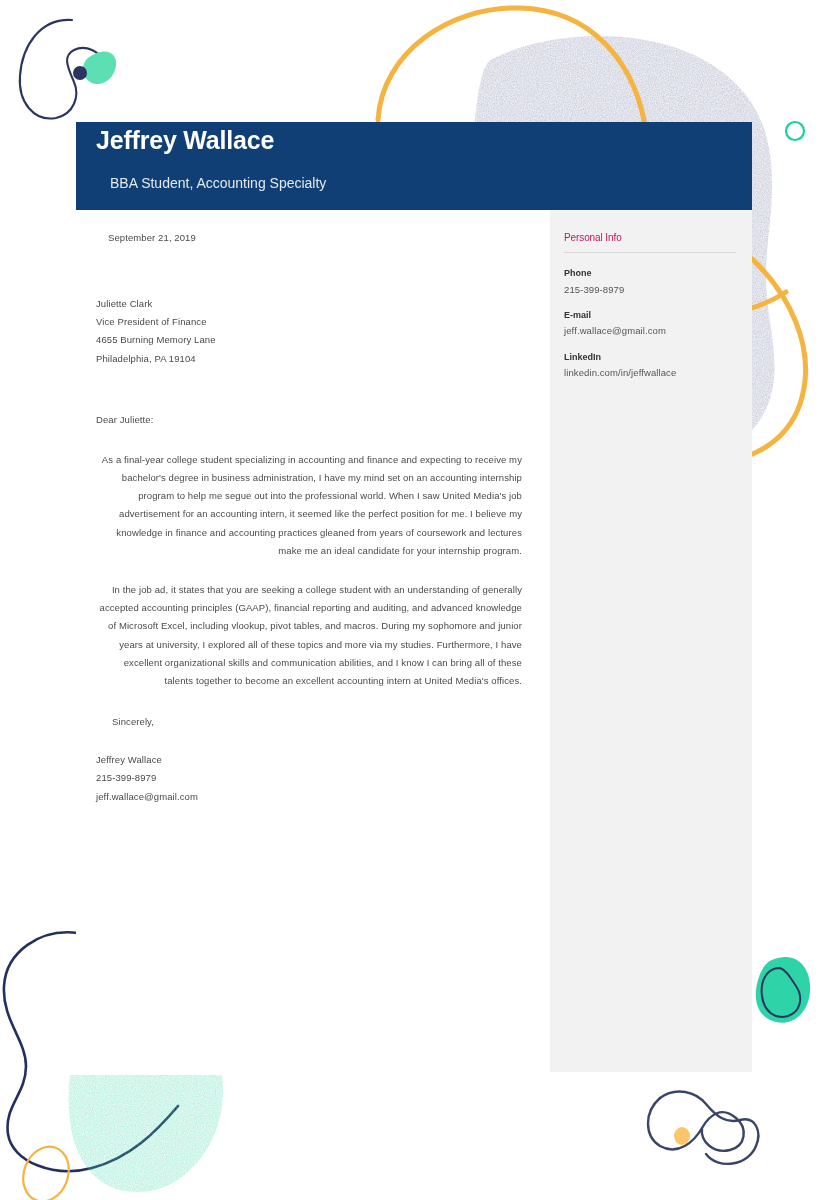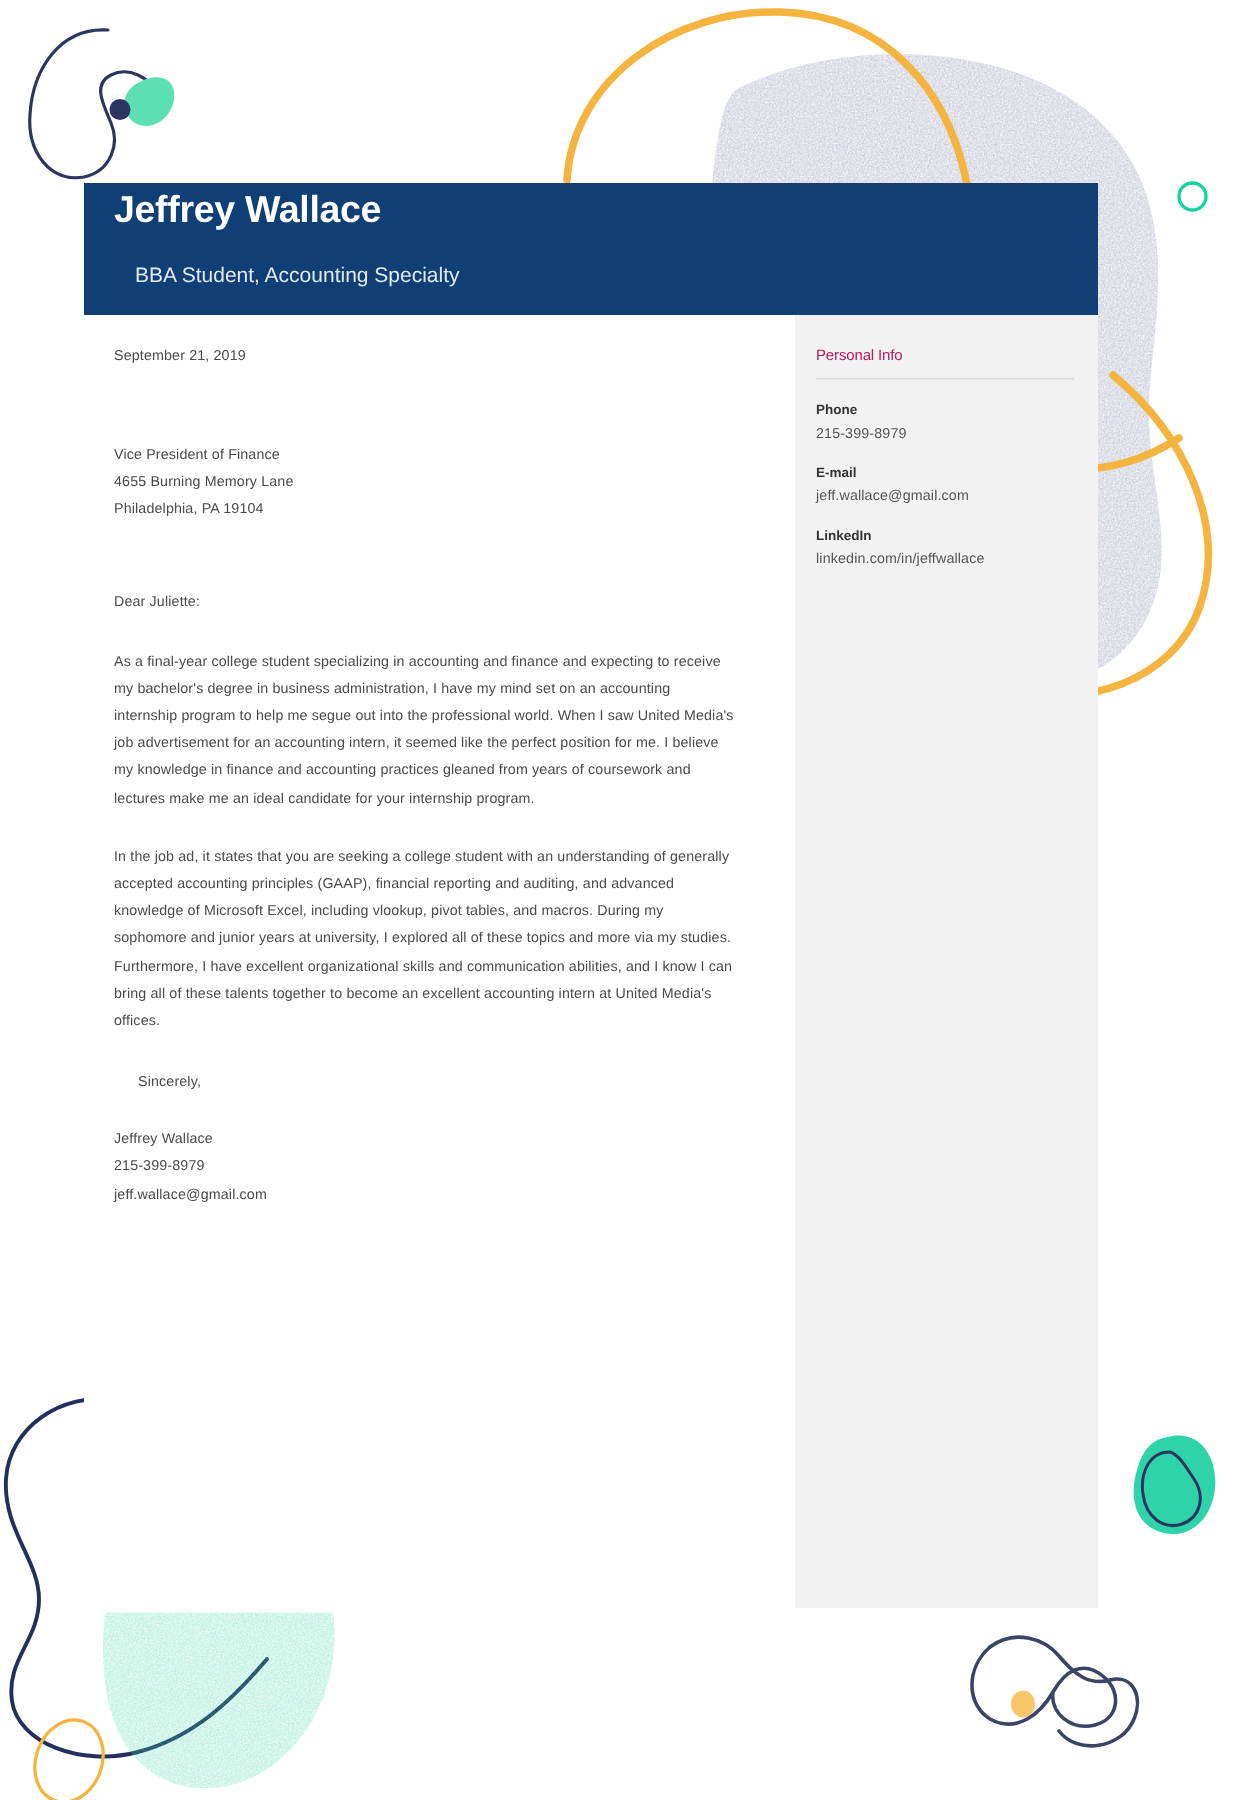--- a/index.html
+++ b/index.html
@@ -21,21 +21,21 @@
     position: absolute;
     left: 0; top: 0;
     width: 824px; height: 1200px;
     z-index: 0;
     pointer-events: none;
   }
 
   
   .sheet {
     position: absolute;
-    left: 56px;
+    left: 76px;
     top: 122px;
     width: 676px;
     z-index: 2;
   }
 
   .header-band {
     background: #0f3f75;
     height: 88px;
     padding: 0 0 0 20px;
     display: flex;
@@ -77,21 +77,21 @@
     width: 202px;
     box-sizing: border-box;
     background: #f2f2f2;
     padding: 22px 0 24px 14px;
     min-height: 862px;
   }
 
   .letter-date {
     font-size: 9.5px;
     color: #4a4a4a;
-    margin: 0 0 52px 0;
+    margin: 0 0 52px 12px;
     letter-spacing: 0.1px;
   }
 
   .recipient {
     margin: 0 0 46px 0;
   }
   .recipient-line {
     font-size: 9.5px;
     color: #4a4a4a;
     line-height: 18.2px;
@@ -103,22 +103,22 @@
     color: #4a4a4a;
     margin: 0 0 26px 0;
     letter-spacing: 0.1px;
   }
 
   .para {
     font-size: 9.5px;
     color: #4a4a4a;
     line-height: 18.2px;
     letter-spacing: 0.1px;
-    margin: 0 16px 21px 0;
-    text-align: left;
+    margin: 0 4px 21px 0;
+    text-align: right;
   }
 
   .closing {
     font-size: 9.5px;
     color: #4a4a4a;
     margin: 26px 0 24px 16px;
     letter-spacing: 0.1px;
   }
   .sign-line {
     font-size: 9.5px;
@@ -236,20 +236,21 @@
     <div class="header-subtitle">BBA Student, Accounting Specialty</div>
   </div>
 
   <div class="body-area">
 
     <div class="letter-col">
 
       <div class="letter-date">September 21, 2019</div>
 
       <div class="recipient">
+        <div class="recipient-line">Juliette Clark</div>
         <div class="recipient-line">Vice President of Finance</div>
         <div class="recipient-line">4655 Burning Memory Lane</div>
         <div class="recipient-line">Philadelphia, PA 19104</div>
       </div>
 
       <div class="salutation">Dear Juliette:</div>
 
       <p class="para">As a final-year college student specializing in accounting and finance and expecting to receive my bachelor's degree in business administration, I have my mind set on an accounting internship program to help me segue out into the professional world. When I saw United Media's job advertisement for an accounting intern, it seemed like the perfect position for me. I believe my knowledge in finance and accounting practices gleaned from years of coursework and lectures make me an ideal candidate for your internship program.</p>
       <p class="para">In the job ad, it states that you are seeking a college student with an understanding of generally accepted accounting principles (GAAP), financial reporting and auditing, and advanced knowledge of Microsoft Excel, including vlookup, pivot tables, and macros. During my sophomore and junior years at university, I explored all of these topics and more via my studies. Furthermore, I have excellent organizational skills and communication abilities, and I know I can bring all of these talents together to become an excellent accounting intern at United Media's offices.</p>
 

